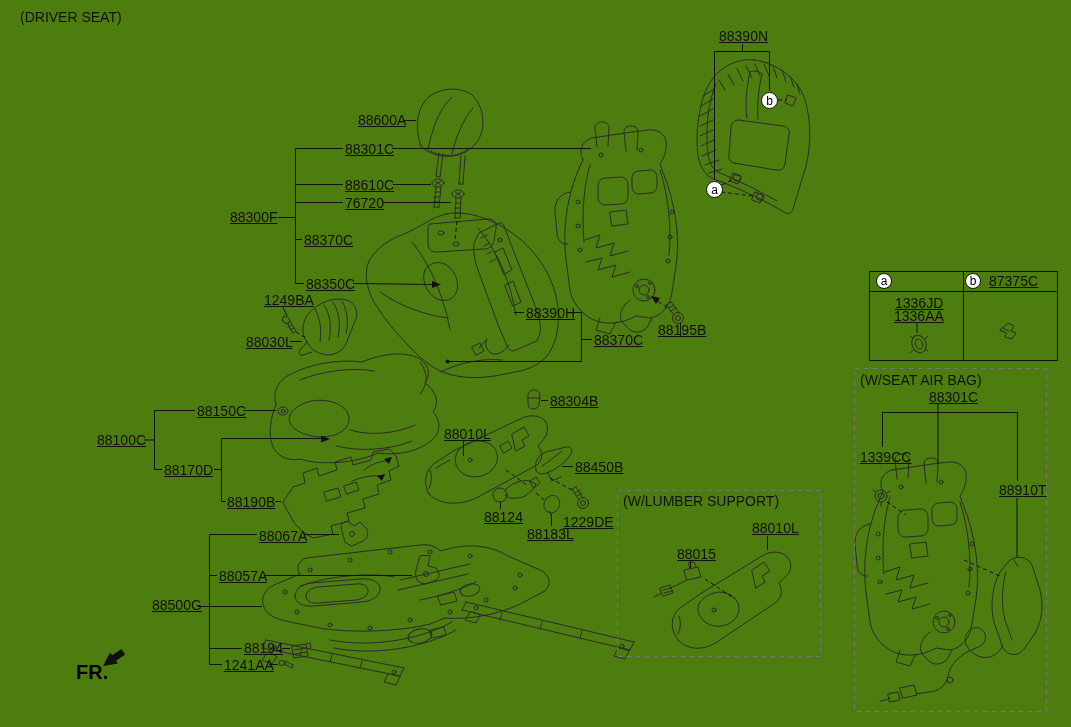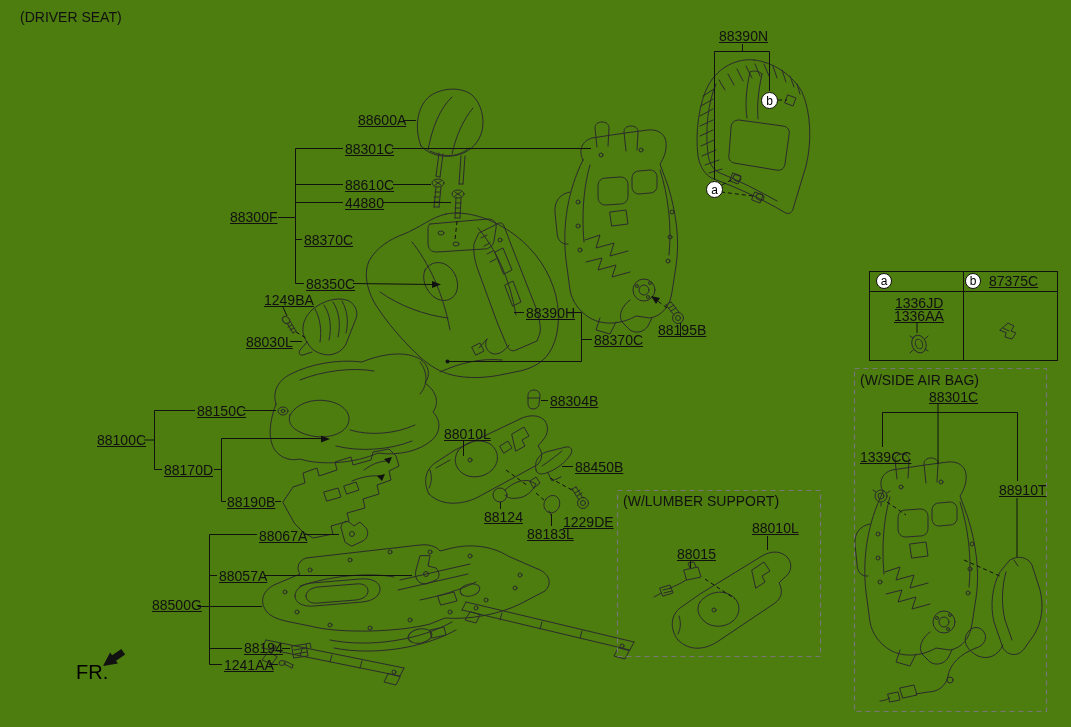--- a/index.html
+++ b/index.html
@@ -1,21 +1,21 @@
 <!DOCTYPE html>
 <html><head>
 <meta charset="utf-8">
 <style>
   html,body{margin:0;padding:0;background:#fff;}
   #stage{position:relative;width:1071px;height:727px;background:#4d7c0f;overflow:hidden;
          font-family:"Liberation Sans","DejaVu Sans",sans-serif;color:#000;}
   #art{position:absolute;left:0;top:0;z-index:1;}
   .lbl{position:absolute;z-index:3;font-size:14px;line-height:14px;white-space:nowrap;color:#111;text-decoration:underline;}
   .ttl{position:absolute;z-index:3;font-size:14px;line-height:15px;white-space:nowrap;color:#111;}
-  .fr{position:absolute;z-index:3;font-size:20px;font-weight:normal;letter-spacing:0px;color:#000;}
+  .fr{position:absolute;z-index:3;font-size:20px;font-weight:bold;letter-spacing:0px;color:#000;}
   .circ{position:absolute;z-index:3;width:17px;height:17px;border:1.4px solid #111;border-radius:50%;
         background:#fff;font-size:12px;line-height:17px;text-align:center;box-sizing:border-box;}
   .circ-sm{width:16px;height:16px;line-height:15px;}
   .legend{position:absolute;z-index:2;border:1.2px solid #111;background:transparent;box-sizing:border-box;}
   .legend .hdr{position:absolute;left:0;top:0;right:0;height:19px;border-bottom:1.2px solid #111;}
   .legend .vdiv{position:absolute;top:0;bottom:0;left:93px;width:0;border-left:1.2px solid #111;}
 </style>
 </head>
 <body>
 
@@ -315,21 +315,21 @@
     <polygon points="385,474 377,476 382,481"></polygon>
     <path d="M103,666 L110.1,652.5 L112.1,655.3 L121.3,649 L125.2,654.5 L116,660.8 L117.9,663.5 Z"></path>
   </g>
 </svg>
 
 <div class="ttl" style="left:20px;top:10px">(DRIVER SEAT)</div>
 
 <div class="lbl" style="left:358px;top:113px">88600A</div>
 <div class="lbl" style="left:345px;top:142px">88301C</div>
 <div class="lbl" style="left:345px;top:178px">88610C</div>
-<div class="lbl" style="left:345px;top:196px">44880</div>
+<div class="lbl" style="left:345px;top:196px">76720</div>
 <div class="lbl" style="left:230px;top:210px">88300F</div>
 <div class="lbl" style="left:304px;top:233px">88370C</div>
 <div class="lbl" style="left:306px;top:277px">88350C</div>
 <div class="lbl" style="left:264px;top:293px">1249BA</div>
 <div class="lbl" style="left:246px;top:335px">88030L</div>
 <div class="lbl" style="left:526px;top:306px">88390H</div>
 <div class="lbl" style="left:594px;top:333px">88370C</div>
 <div class="lbl" style="left:658px;top:323px">88195B</div>
 <div class="lbl" style="left:719px;top:29px">88390N</div>
 <div class="lbl" style="left:550px;top:394px">88304B</div>
@@ -358,20 +358,20 @@
 <div class="circ circ-sm" style="left:876px;top:273px">a</div>
 <div class="circ circ-sm" style="left:965px;top:273px">b</div>
 <div class="lbl" style="left:989px;top:274px">87375C</div>
 <div class="lbl" style="left:895px;top:296px">1336JD</div>
 <div class="lbl" style="left:894px;top:309px">1336AA</div>
 
 <div class="ttl" style="left:623px;top:494px">(W/LUMBER SUPPORT)</div>
 <div class="lbl" style="left:677px;top:547px">88015</div>
 <div class="lbl" style="left:752px;top:521px">88010L</div>
 
-<div class="ttl" style="left:860px;top:373px">(W/SIDE AIR BAG)</div>
+<div class="ttl" style="left:860px;top:373px">(W/SEAT AIR BAG)</div>
 <div class="lbl" style="left:929px;top:390px">88301C</div>
 <div class="lbl" style="left:860px;top:450px">1339CC</div>
 <div class="lbl" style="left:999px;top:483px">88910T</div>
 
 <div class="fr" style="left:76px;top:661px">FR.</div>
 
 </div>
 
 </body></html>

